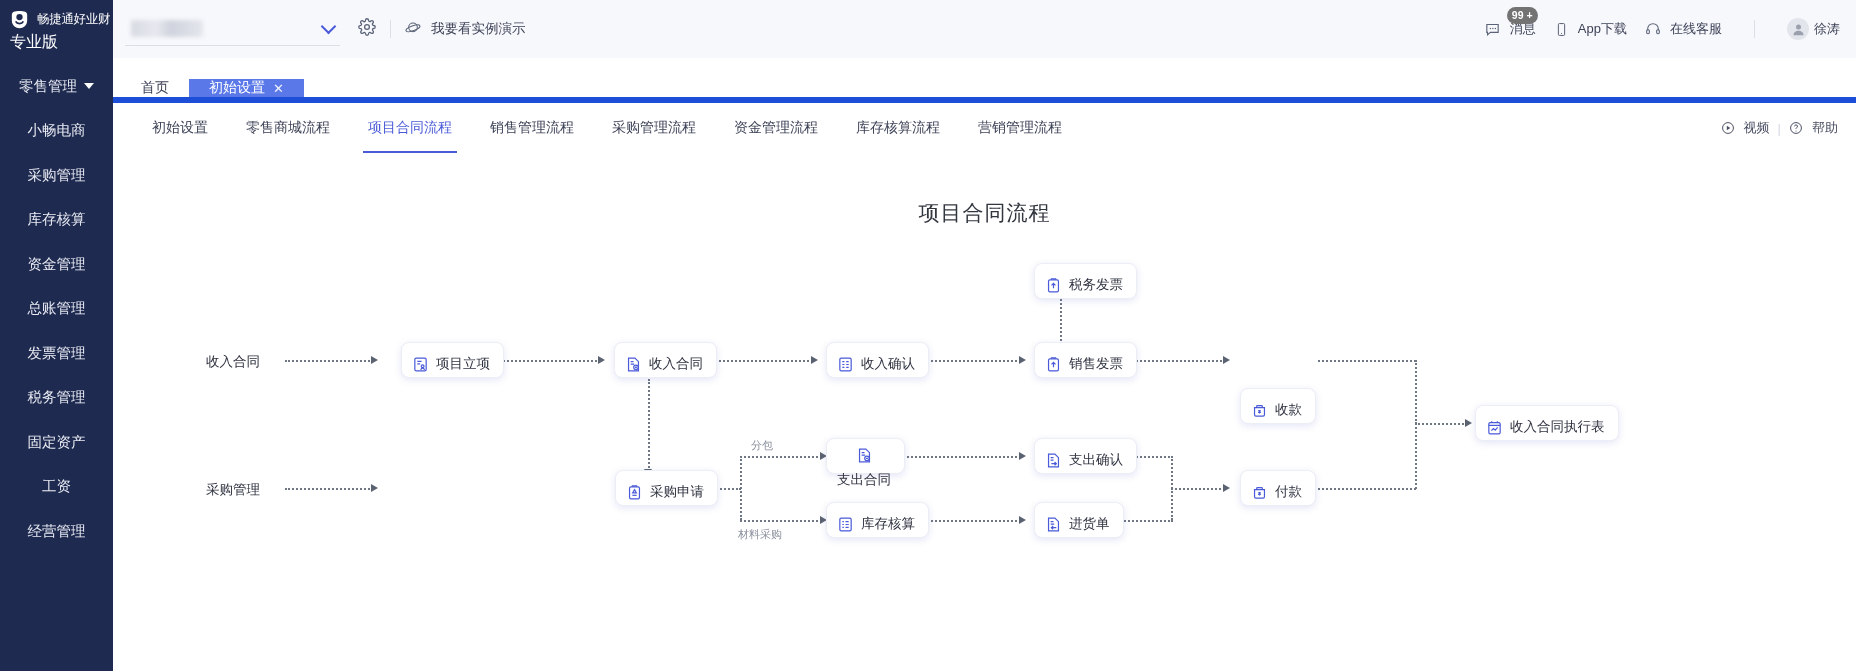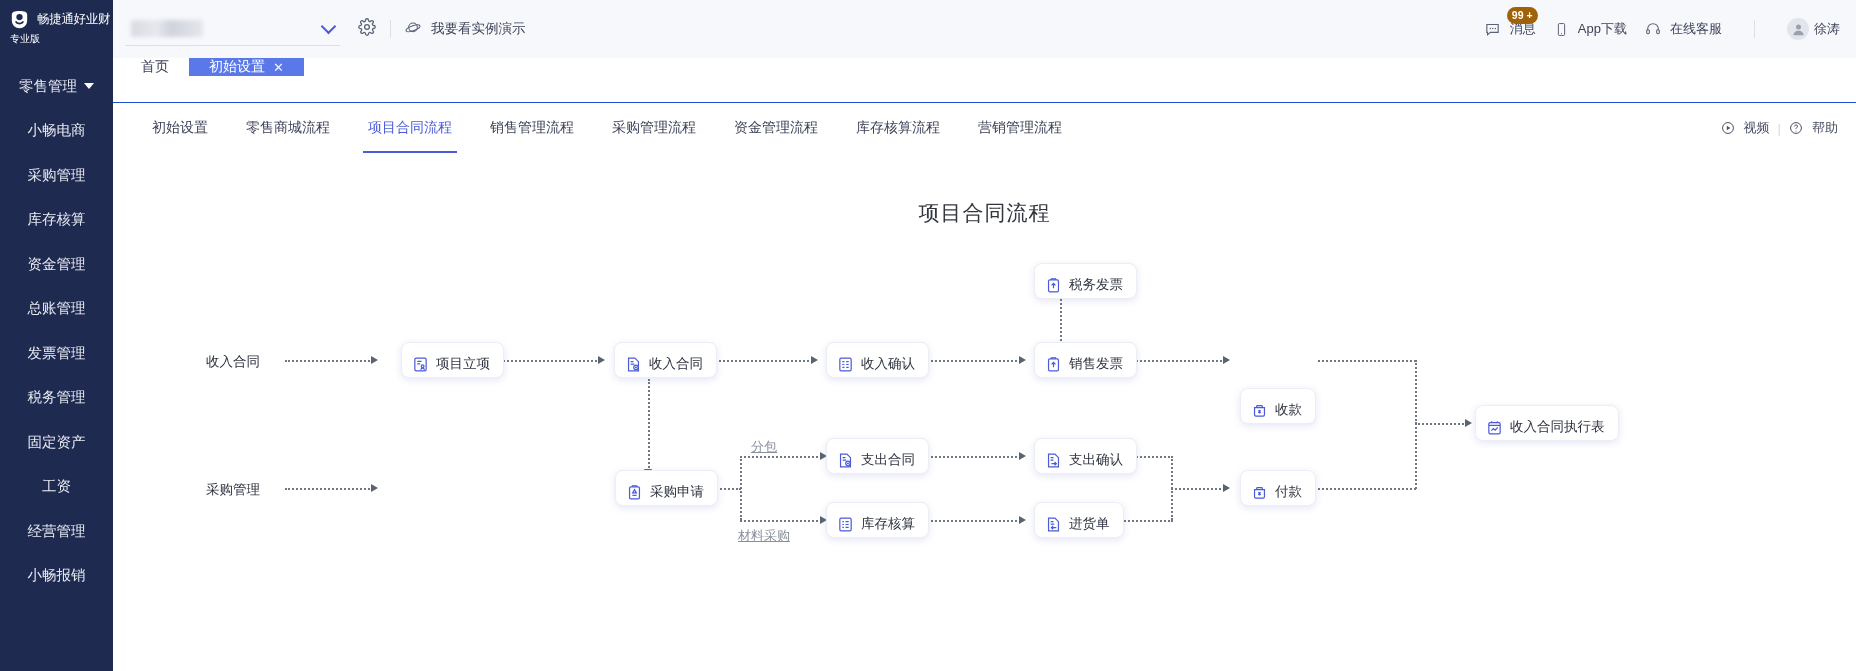--- a/index.html
+++ b/index.html
@@ -19,21 +19,21 @@
     height: 58px; padding: 8px 0 0 8px; position: relative;
   }
   .brand-row { display: flex; align-items: center; gap: 6px; }
   .logo-mark {
     width: 23px; height: 23px; flex: 0 0 23px; position: relative;
   }
   .brand-name {
     color: #ffffff; font-size: 12.5px; white-space: nowrap; letter-spacing: -0.3px;
   }
   .brand-sub {
-    color: #ffffff; font-size: 10px; margin-left: 2px; margin-top: 1px;
+    color: #ffffff; font-size: 16px; margin-left: 2px; margin-top: 1px;
   }
   .nav { margin-top: 6px; }
   .nav-item {
     height: 44.5px; display: flex; align-items: center; justify-content: center;
     color: #e8eaf2; font-size: 14.5px; cursor: pointer; position: relative;
     gap: 7px;
   }
   .caret {
     width: 0; height: 0; border-left: 5px solid transparent;
     border-right: 5px solid transparent; border-top: 6px solid #ffffff;
@@ -68,34 +68,34 @@
   .demo-link {
     display: flex; align-items: flex-start; gap: 6px; color: #3d4257;
     font-size: 13.5px; cursor: pointer;
   }
   .topbar-right {
     margin-left: auto; display: flex; align-items: center; gap: 18px;
     font-size: 13px; color: #3d4257;
   }
   .tb-item { display: flex; align-items: center; gap: 5px; cursor: pointer; position: relative; }
   .badge {
-    position: absolute; top: -13px; left: 23px; background: #a16207; color: #fff;
+    position: absolute; top: -13px; left: 23px; background: #737373; color: #fff;
     font-size: 10.5px; line-height: 1; padding: 3px 5px 3.5px; border-radius: 9px;
     font-weight: bold; white-space: nowrap;
   }
   .avatar {
     width: 22px; height: 22px; border-radius: 50%; background: #e3e5ec;
     display: flex; align-items: center; justify-content: center;
   }
   .user-name { font-size: 13px; color: #3d4257; }
 
   
   .pagetabs {
-    height: 45px; background: #ffffff; display: flex; align-items: flex-start;
-    flex: 0 0 45px; padding-left: 8px; border-bottom: 1px solid #1d4ed8;
+    height: 45px; background: #ffffff; display: flex; align-items: flex-end;
+    flex: 0 0 45px; padding-left: 8px; border-bottom: 6px solid #1d4ed8;
   }
   .ptab {
     display: flex; align-items: center; justify-content: center;
     padding: 0 20px; font-size: 14px; color: #3d4257; cursor: pointer;
     position: relative; gap: 8px;
   }
   .ptab.active { background: #5a78e8; color: #ffffff; }
   .ptab .xclose { font-size: 13px; opacity: .9; }
 
   
@@ -159,21 +159,21 @@
     position: absolute; width: 0; height: 0;
     border-left: 4.5px solid transparent; border-right: 4.5px solid transparent;
     border-bottom: 7px solid #5b6372;
   }
   .arrow-d {
     position: absolute; width: 0; height: 0;
     border-left: 4.5px solid transparent; border-right: 4.5px solid transparent;
     border-top: 7px solid #5b6372;
   }
   .edge-label {
-    position: absolute; font-size: 13px; color: #8a8f9c; white-space: nowrap; text-decoration: underline;
+    position: absolute; font-size: 11px; color: #8a8f9c; white-space: nowrap;
   }
 </style>
 </head>
 <body>
 
 <div class="app">
 
   <aside class="sidebar">
     <div class="brand">
       <div class="brand-row">
@@ -217,23 +217,20 @@
         <span>税务管理</span>
       </div>
       <div class="nav-item">
         <span>固定资产</span>
       </div>
       <div class="nav-item">
         <span>工资</span>
       </div>
       <div class="nav-item">
         <span>经营管理</span>
-      </div>
-      <div class="nav-item">
-        <span>小畅报销</span>
       </div>
     </nav>
   </aside>
 
   <div class="right">
 
     <div class="topbar">
       <div class="search-wrap">
         <span class="search-blur"></span>
         <span class="chev-down"></span>
@@ -512,21 +509,21 @@
             <svg width="17" height="17" viewBox="0 0 24 24" fill="none" stroke="#4a5ad8" stroke-width="1.7">
               <rect x="5" y="4" width="14" height="17" rx="2"></rect>
               <path d="M9 4V2.6h6V4"></path>
               <path d="M12 8l2.6 4.4H9.4z"></path>
               <path d="M9 16h6"></path>
             </svg>
           </span>
           <span>采购申请</span>
         </div>
 
-        <div class="node" style="left:713px; top:285px;">
+        <div class="node" style="left:713px; top:285px;flex-direction:column;">
           <span>
             <svg width="17" height="17" viewBox="0 0 24 24" fill="none" stroke="#4a5ad8" stroke-width="1.7">
               <path d="M5 3h9l5 5v13H5z"></path>
               <path d="M8 8h4M8 11.5h5"></path>
               <circle cx="15.5" cy="16" r="3.2"></circle>
               <path d="M14.2 16h2.6"></path>
             </svg>
           </span>
           <span>支出合同</span>
         </div>

